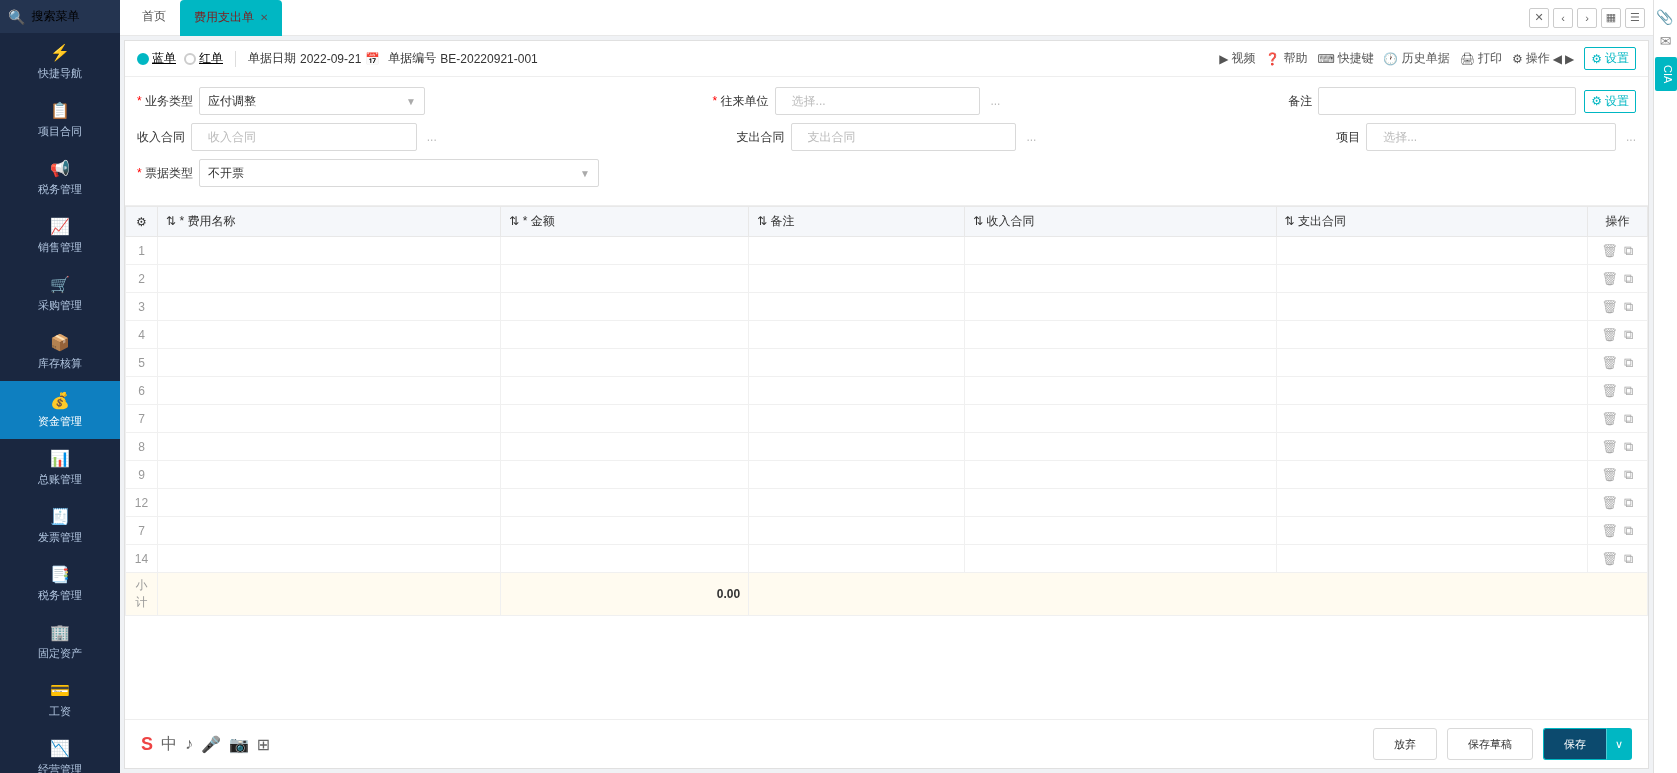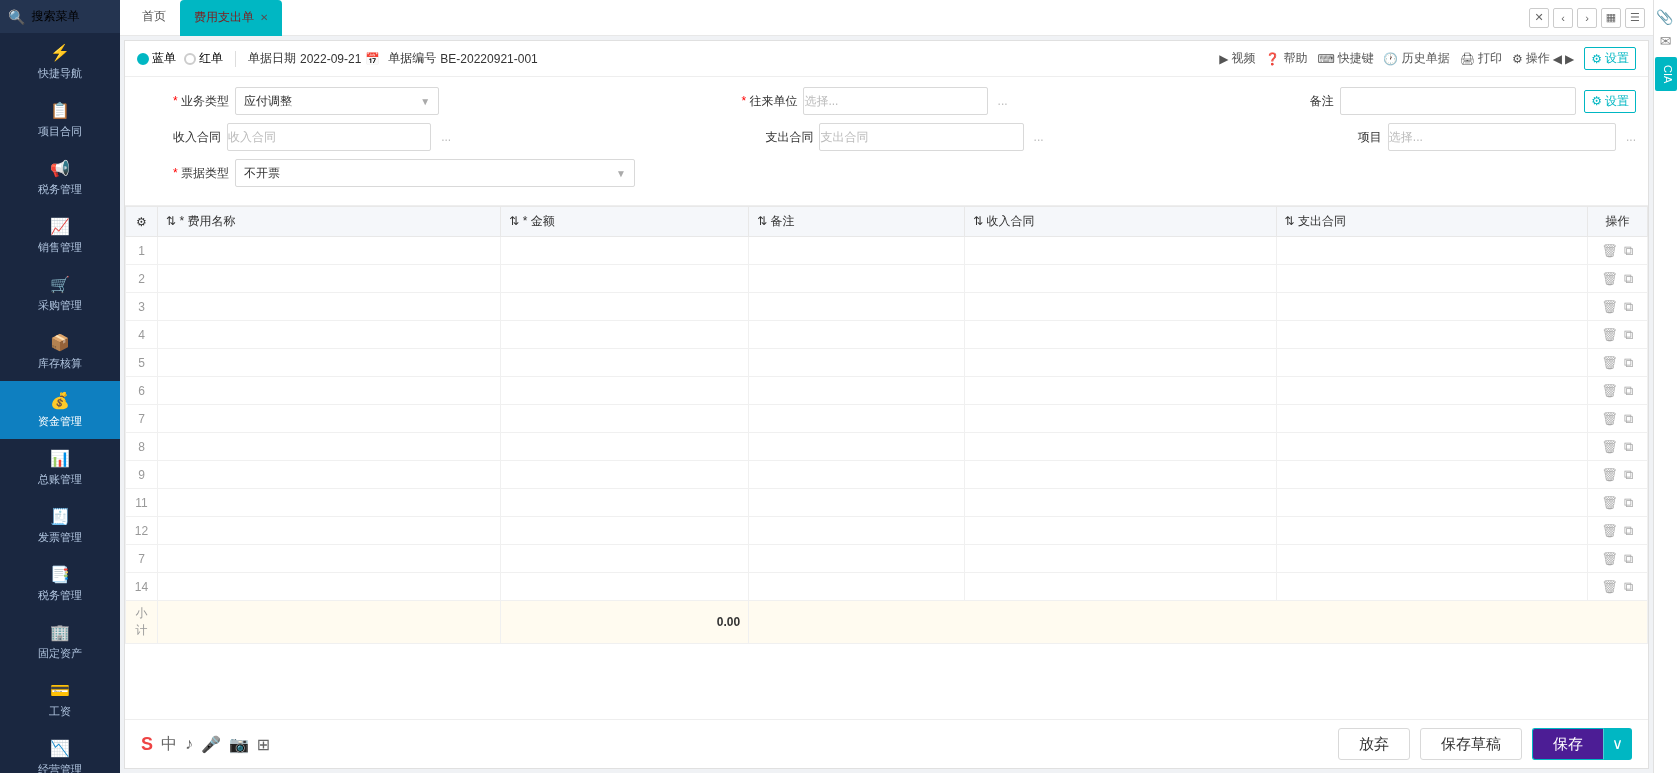--- a/index.html
+++ b/index.html
@@ -22,38 +22,38 @@
     .tab.active { color: #7f1d1d; background: #00b7c3; border-radius: 4px 4px 0 0; border-bottom: none; }
     .tab-close { font-size: 10px; cursor: pointer; opacity: 0.7; }
     .tabs-right { margin-left: auto; display: flex; gap: 4px; }
     .tab-btn { width: 20px; height: 20px; border: 1px solid #ccc; border-radius: 2px; display: flex; align-items: center; justify-content: center; cursor: pointer; font-size: 11px; color: #666; background: #fff; }
 
     
     .doc-area { flex: 1; background: #fff; margin: 0; display: flex; flex-direction: column; overflow: hidden; border: 1px solid #e0e0e0; margin: 4px; }
 
     
     .toolbar { display: flex; align-items: center; padding: 6px 12px; border-bottom: 1px solid #eee; gap: 8px; flex-shrink: 0; background: #fff; }
-    .radio-group { display: flex; align-items: center; gap: 8px; }
+    .radio-group { display: flex; align-items: center; gap: 8px; text-decoration: underline; }
     .radio-label { display: flex; align-items: center; gap: 3px; cursor: pointer; font-size: 12px; }
     .radio-dot { width: 12px; height: 12px; border-radius: 50%; border: 2px solid #ccc; display: inline-block; }
     .radio-dot.checked { border-color: #00b7c3; background: #00b7c3; }
     .blue-dot { border-color: #1890ff; background: #1890ff; }
     .toolbar-divider { width: 1px; height: 16px; background: #ddd; margin: 0 4px; }
     .toolbar-field { display: flex; align-items: center; gap: 4px; font-size: 12px; color: #333; }
     .toolbar-right { margin-left: auto; display: flex; align-items: center; gap: 10px; }
     .toolbar-action { display: flex; align-items: center; gap: 3px; color: #555; font-size: 12px; cursor: pointer; }
     .settings-btn { display: flex; align-items: center; gap: 3px; color: #00b7c3; font-size: 12px; cursor: pointer; border: 1px solid #00b7c3; border-radius: 2px; padding: 2px 6px; }
 
     
     .form-area { padding: 10px 12px; border-bottom: 1px solid #eee; flex-shrink: 0; background: #fff; }
     .form-row { display: flex; align-items: center; gap: 0; margin-bottom: 8px; }
-    .form-field { display: flex; align-items: center; flex: 1; gap: 6px; margin-left: 36px; }
+    .form-field { display: flex; align-items: center; flex: 1; gap: 6px; }
     .form-label { font-size: 12px; color: #333; white-space: nowrap; }
     .form-label.required::before { content: "* "; color: #f00; }
-    .form-input { flex: 1; height: 28px; border: 1px solid #d9d9d9; border-radius: 2px; padding: 0 0; font-size: 12px; color: #333; min-width: 0; }
+    .form-input { flex: 1; height: 28px; border: 1px solid #d9d9d9; border-radius: 2px; padding: 0 16px; font-size: 12px; color: #333; min-width: 0; }
     .form-input::placeholder { color: #bbb; }
     .form-select { flex: 1; height: 28px; border: 1px solid #d9d9d9; border-radius: 2px; padding: 0 8px; font-size: 12px; color: #333; background: #fff; cursor: pointer; display: flex; align-items: center; justify-content: space-between; position: relative; }
     .form-select-arrow { color: #aaa; font-size: 10px; }
     .form-ellipsis { color: #bbb; font-size: 12px; cursor: pointer; margin-left: 4px; }
 
     
     .table-wrapper { flex: 1; overflow: auto; background: #fff; }
     table { width: 100%; border-collapse: collapse; font-size: 12px; }
     thead tr { background: #f5f7fa; }
     thead th { border: 1px solid #e8e8e8; padding: 6px 8px; text-align: left; font-weight: normal; color: #333; white-space: nowrap; position: sticky; top: 0; background: #f5f7fa; z-index: 1; }
@@ -64,24 +64,24 @@
     .op-icon { color: #aaa; cursor: pointer; font-size: 13px; }
     .subtotal-row { background: #fffbf0; }
     .subtotal-row td { border-top: 1px solid #f0d090; }
     .gear-col { width: 32px; text-align: center; }
     .ops-col { width: 60px; text-align: center; }
 
     
     .footer { background: #fff; border-top: 1px solid #eee; padding: 8px 16px; display: flex; align-items: center; justify-content: flex-end; gap: 10px; flex-shrink: 0; }
     .footer-icons { margin-right: auto; display: flex; gap: 8px; align-items: center; }
     .footer-icon { font-size: 16px; cursor: pointer; color: #666; }
-    .btn { height: 32px; padding: 0 20px; border-radius: 3px; font-size: 15px; cursor: pointer; border: 1px solid #ccc; background: #fff; color: #333; }
+    .btn { height: 32px; padding: 0 20px; border-radius: 3px; font-size: 11px; cursor: pointer; border: 1px solid #ccc; background: #fff; color: #333; }
     .btn-secondary { background: #fff; border-color: #d9d9d9; color: #333; }
     .btn-dropdown { display: flex; align-items: center; }
-    .btn-save-main { background: #4c1d95; border-color: #00b7c3; color: #fff; border-right: none; border-radius: 3px 0 0 3px; text-align: center; }
+    .btn-save-main { background: #0c4a6e; border-color: #00b7c3; color: #fff; border-right: none; border-radius: 3px 0 0 3px; text-align: center; }
     .btn-save-arrow { background: #00b7c3; border-color: #00b7c3; color: #fff; border-left: 1px solid rgba(255,255,255,0.3); border-radius: 0 3px 3px 0; padding: 0 8px; }
 
     
     .right-panel { width: 24px; background: #fff; border-left: 1px solid #e0e0e0; display: flex; flex-direction: column; align-items: center; padding: 8px 0; gap: 8px; flex-shrink: 0; }
     .right-icon { font-size: 14px; color: #888; cursor: pointer; writing-mode: vertical-rl; }
     .right-tab { width: 22px; background: #00b7c3; color: #fff; padding: 8px 3px; font-size: 11px; cursor: pointer; border-radius: 2px; text-align: center; writing-mode: vertical-rl; }
 
     .doc-content { flex: 1; display: flex; flex-direction: column; overflow: hidden; }
   </style>
 </head>
@@ -438,34 +438,20 @@
       <td></td>
       <td></td>
       <td>
         <div class="ops-cell">
           <span class="op-icon">🗑</span>
           <span class="op-icon">⧉</span>
         </div>
       </td>
     </tr>
               <tr>
-      <td class="row-num">11</td>
-      <td></td>
-      <td></td>
-      <td></td>
-      <td></td>
-      <td></td>
-      <td>
-        <div class="ops-cell">
-          <span class="op-icon">🗑</span>
-          <span class="op-icon">⧉</span>
-        </div>
-      </td>
-    </tr>
-              <tr>
       <td class="row-num">12</td>
       <td></td>
       <td></td>
       <td></td>
       <td></td>
       <td></td>
       <td>
         <div class="ops-cell">
           <span class="op-icon">🗑</span>
           <span class="op-icon">⧉</span>

